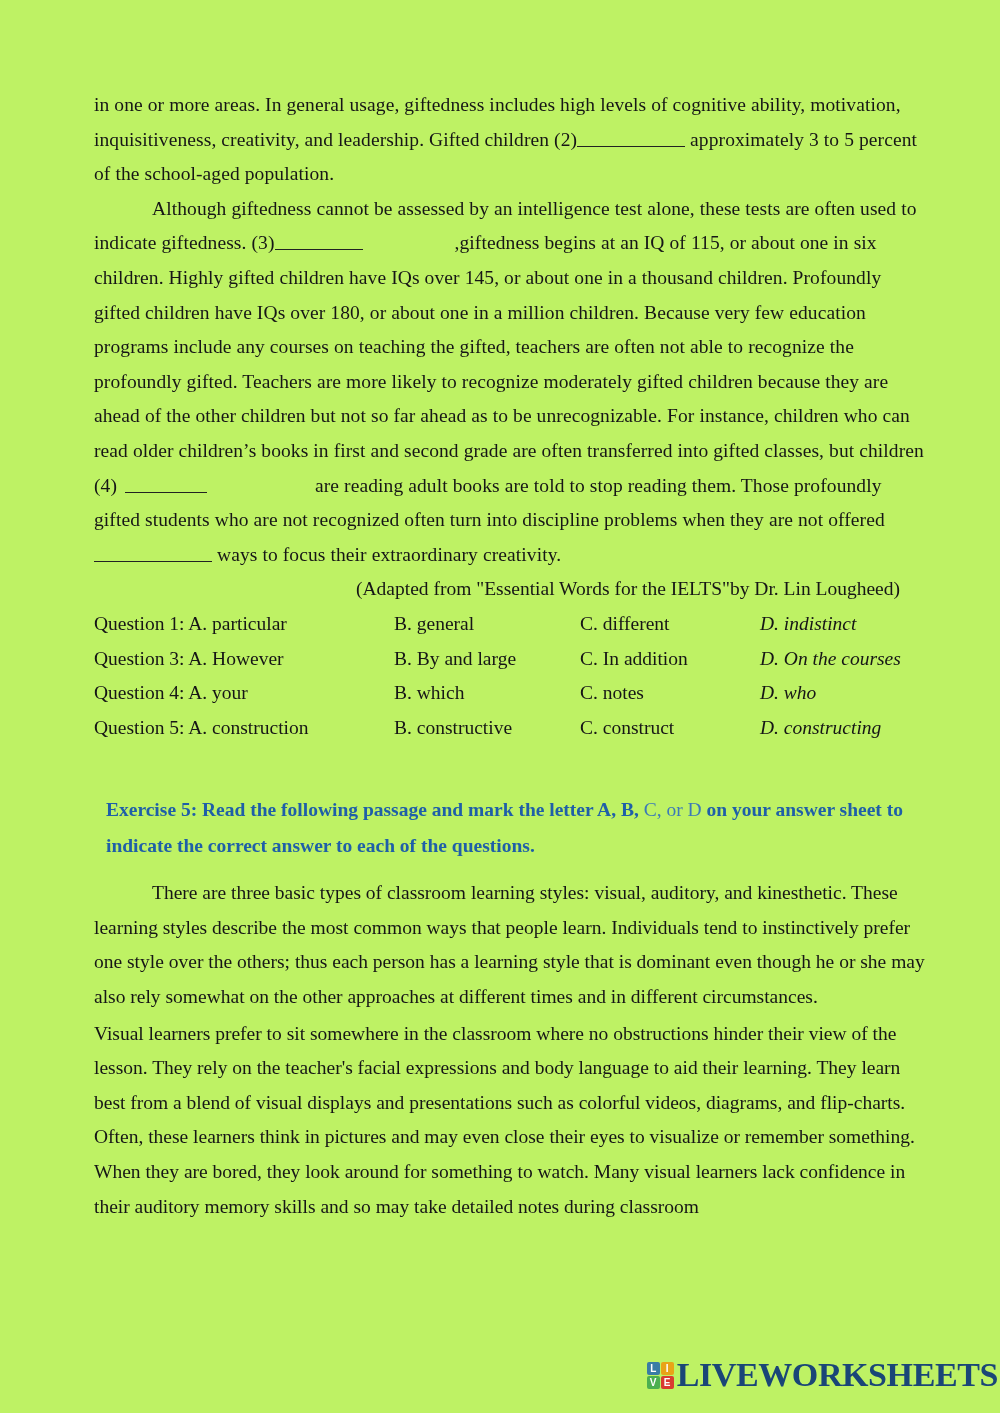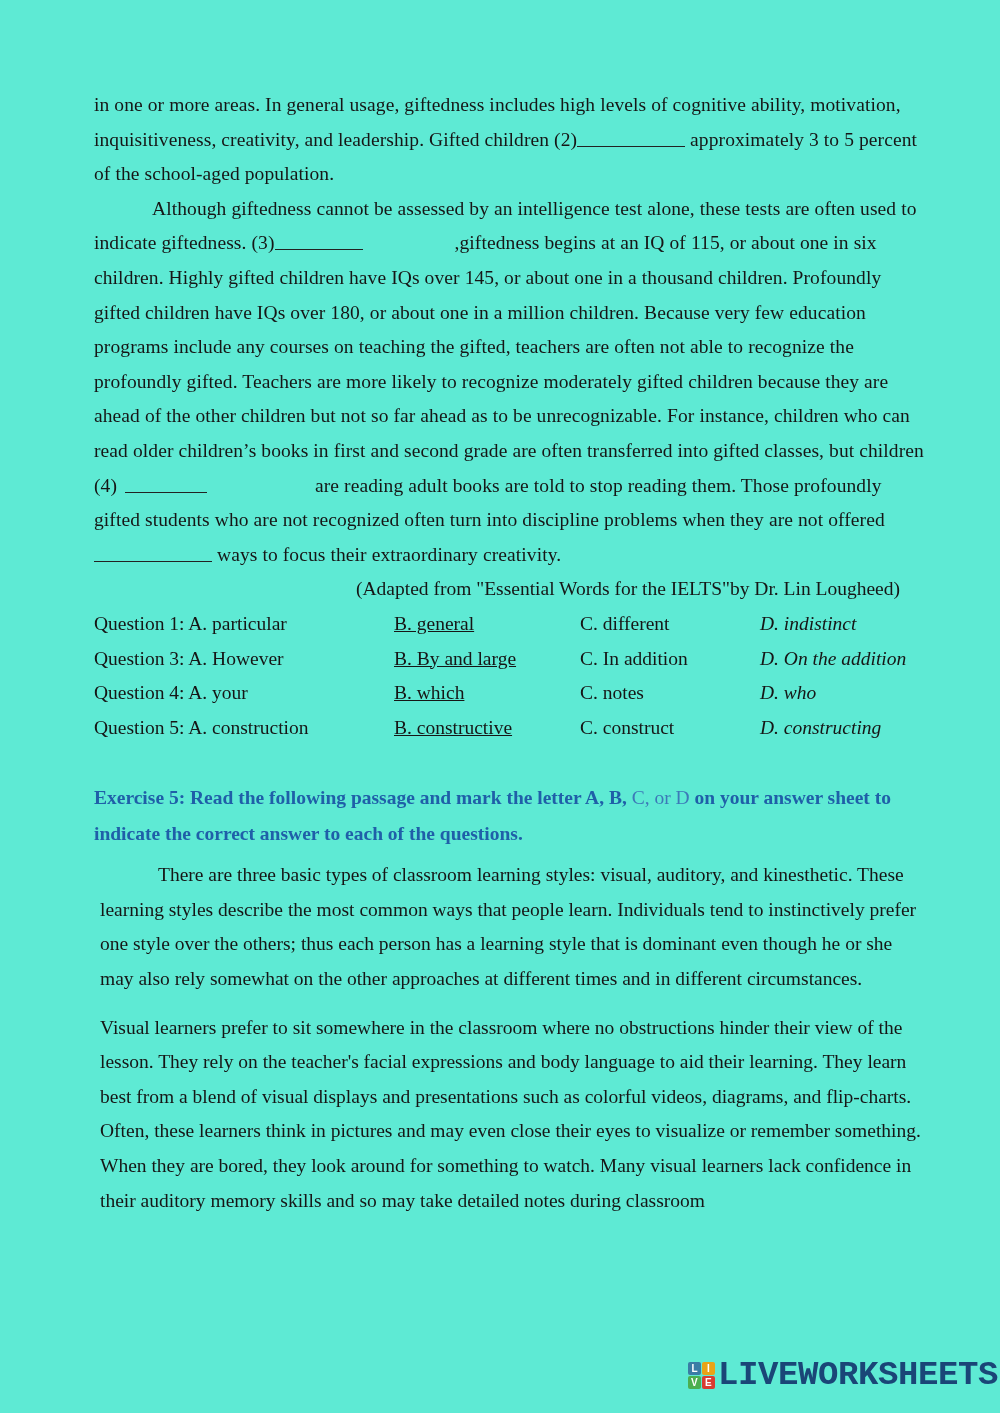--- a/index.html
+++ b/index.html
@@ -15,21 +15,21 @@
     font-family: "Liberation Serif", "DejaVu Serif", serif;
     color: #1a1a1a;
     overflow: hidden;
   }
 
   .page {
     position: absolute;
     left: 0; top: 0;
     width: 1000px;
     height: 1413px;
-    background: #5eead4;
+    background: #bef264;
   }
 
   .content {
     position: absolute;
     left: 94px;
     top: 88px;
     width: 836px;
   }
 
   p.para {
@@ -78,40 +78,40 @@
   }
   .qtable td {
     font-size: 19.5px;
     line-height: 34.6px;
     padding: 0;
     color: #161616;
     vertical-align: top;
     white-space: nowrap;
   }
   .col-q  { width: 300px; }
-  .col-b  { width: 186px; text-decoration: underline; }
+  .col-b  { width: 186px; }
   .col-c  { width: 180px; }
   .col-d  { width: 170px; font-style: italic; }
 
   
   .ex-heading {
-    margin: 0;
+    margin: 12px;
     padding-top: 35px;
     font-size: 19.5px;
     line-height: 36px;
     color: #1f5fa8;
     font-weight: bold;
   }
   .ex-heading .light {
     font-weight: normal;
     color: #3c79b8;
   }
 
   p.para2 {
-    margin: 6px;
+    margin: 0;
     font-size: 19.5px;
     line-height: 34.6px;
     color: #161616;
   }
   .spacer-sm { height: 2px; }
 
   
   .footer {
     position: absolute;
     left: 0;
@@ -138,21 +138,21 @@
     height: 13px;
     border-radius: 2px;
     color: #ffffff;
     font-family: "Liberation Sans", sans-serif;
     font-weight: bold;
     font-size: 10px;
     line-height: 13px;
     text-align: center;
   }
   .logo-text {
-    font-family: Liberation Mono, monospace;
+    font-family: Liberation Serif, serif;
     font-weight: bold;
     font-size: 34px;
     line-height: 34px;
     letter-spacing: -0.4px;
     color: #1a4677;
   }
 </style>
 </head>
 <body>
 
@@ -175,21 +175,21 @@
         <tr>
           <td class="col-q">Question 1: A. particular</td>
           <td class="col-b">B. general</td>
           <td class="col-c">C. different</td>
           <td class="col-d">D. indistinct</td>
         </tr>
         <tr>
           <td class="col-q">Question 3: A. However</td>
           <td class="col-b">B. By and large</td>
           <td class="col-c">C. In addition</td>
-          <td class="col-d">D. On the addition</td>
+          <td class="col-d">D. On the courses</td>
         </tr>
         <tr>
           <td class="col-q">Question 4: A. your</td>
           <td class="col-b">B. which</td>
           <td class="col-c">C. notes</td>
           <td class="col-d">D. who</td>
         </tr>
         <tr>
           <td class="col-q">Question 5: A. construction</td>
           <td class="col-b">B. constructive</td>

